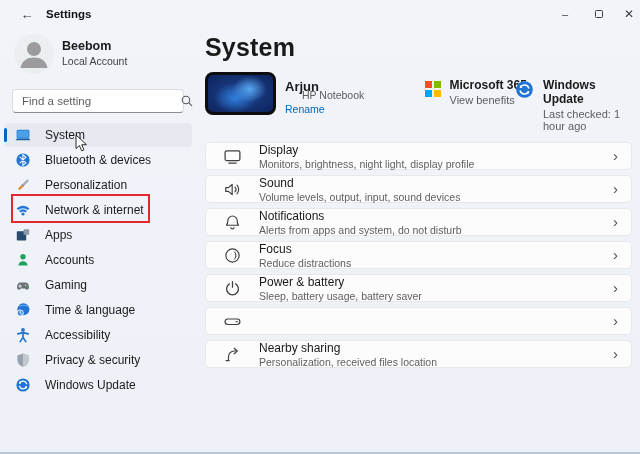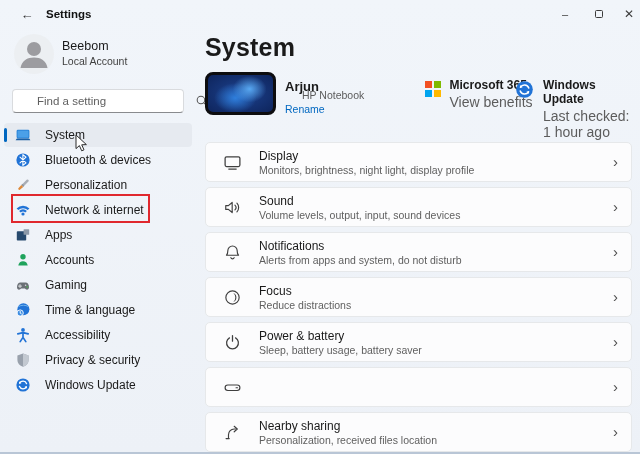--- a/index.html
+++ b/index.html
@@ -19,27 +19,27 @@
   .win-title { position:absolute; left:46px; top:8px; font-size:11.5px; font-weight:700; color:#111; }
   .cap { position:absolute; top:3px; width:30px; height:21px; display:flex; align-items:center; justify-content:center; color:#3c3c3c; font-size:11px; }
   .cap-min { left:550px; }
   .cap-max { left:584px; }
   .cap-close { left:614px; font-size:12px; }
   .max-box { width:8px; height:8px; border:1.2px solid #3c3c3c; border-radius:1.5px; }
 
   
   .sidebar { position:absolute; top:28px; left:0; width:196px; bottom:0; }
   .avatar { position:absolute; left:14px; top:6px; width:40px; height:40px; border-radius:50%; background:#eceff2; overflow:hidden; }
-  .user-name { position:absolute; left:62px; top:11px; font-size:12.5px; font-weight:400; }
+  .user-name { position:absolute; left:62px; top:11px; font-size:12.5px; font-weight:700; }
   .user-sub  { position:absolute; left:62px; top:27px; font-size:10.5px; color:#3f3f3f; }
   .searchbox { position:absolute; left:12px; top:61px; width:172px; height:24px; background:#fff;
                border:1px solid #d9dbde; border-bottom:1px solid #898b8e; border-radius:4px;
                display:flex; align-items:center; }
   .searchbox input { flex:1; border:none; outline:none; background:transparent; font-family:inherit;
-                     font-size:11.5px; color:#333; padding:0 4px 0 24px; }
+                     font-size:11.5px; color:#333; padding:0 4px 0 9px; }
   .searchbox input::placeholder { color:#5f5f5f; }
   .search-icon { width:14px; height:14px; margin-right:8px; flex-shrink:0; }
 
   .nav { position:absolute; top:95px; left:4px; right:4px; }
   .nav-item { position:relative; height:24px; margin-bottom:1px; display:flex; align-items:center;
               padding-left:11px; gap:14px; border-radius:4px; font-size:12px; color:#1b1b1b; }
   .nav-item.selected { background:#e6eaf0; }
   .nav-item.selected::before { content:""; position:absolute; left:0; top:5px; width:3px; height:14px;
               border-radius:2px; background:#0067c0; }
   .nav-ic { width:16px; height:16px; flex-shrink:0; }
@@ -62,27 +62,27 @@
               radial-gradient(50% 62% at 42% 62%, #2f7fdd 0%, rgba(47,127,221,0) 65%),
               radial-gradient(130% 130% at 50% 50%, #1d4390 0%, #0d2258 58%, #081537 100%); }
   .dev-name   { position:absolute; left:80px; top:44px; font-size:13px; font-weight:700;margin-top:7px; }
   .dev-model  { position:absolute; left:80px; top:61px; font-size:10.5px; color:#5c5c5c;padding-left:17px; }
   .dev-rename { position:absolute; left:80px; top:75px; font-size:10.5px; color:#0067c0; }
 
   .ms-block { position:absolute; left:220px; top:50px; display:flex; gap:9px; align-items:flex-start; }
   .ms-logo { display:grid; grid-template-columns:7px 7px; grid-template-rows:7px 7px; gap:1.5px; margin-top:3px; }
   .ms-logo span { display:block; }
   .blk-title { font-size:12px; font-weight:700; }
-  .blk-sub   { font-size:14px; color:#5c5c5c; margin-top:2px; }
+  .blk-sub   { font-size:11px; color:#5c5c5c; margin-top:2px; }
 
   .wu-block { position:absolute; left:310px; top:50px; display:flex; gap:9px; align-items:flex-start; }
   .wu-icon { width:19px; height:19px; margin-top:2px; flex-shrink:0; }
 
   .rows { position:absolute; left:0; top:114px; width:427px; }
-  .row-card { height:40px; margin-bottom:5px; background:#fcfcfd; border:1px solid #e6e8ea;
+  .row-card { height:28px; margin-bottom:5px; background:#fcfcfd; border:1px solid #e6e8ea;
               border-radius:5px; display:flex; align-items:center; padding:0 13px 0 17px; gap:17px; }
   .row-ic { width:19px; height:19px; flex-shrink:0; }
   .row-text { display:flex; flex-direction:column; gap:1px; }
   .row-title { font-size:12px; color:#1a1a1a; }
   .row-sub   { font-size:10.5px; color:#5f5f5f; }
   .row-chev  { margin-left:auto; font-size:15px; color:#4f4f4f; line-height:1; padding-bottom:2px; }
 </style>
 </head>
 <body>
 

